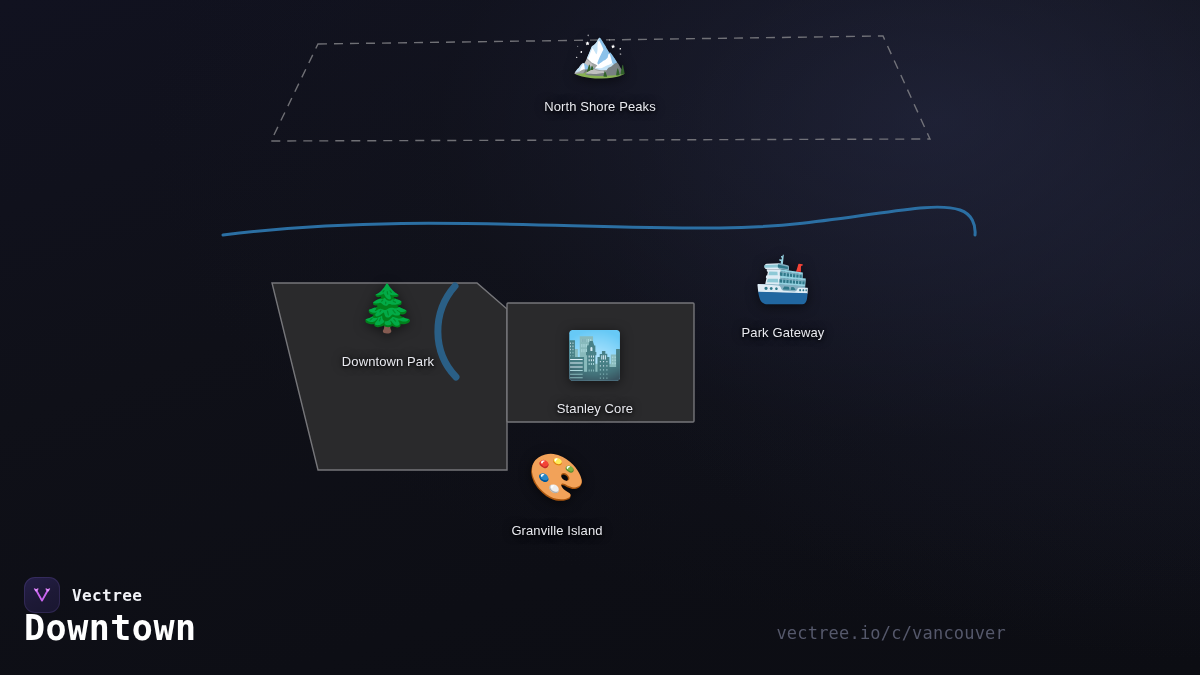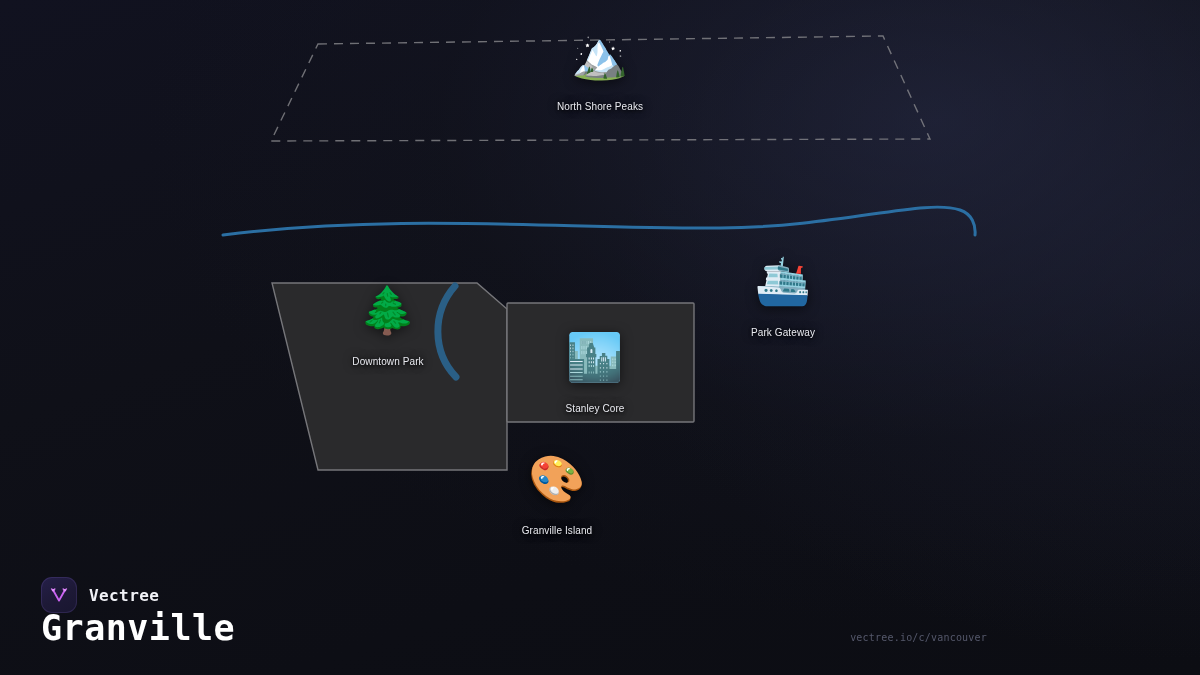--- a/index.html
+++ b/index.html
@@ -46,34 +46,35 @@
   }
   .node-emoji {
     font-size: 46px;
     line-height: 1;
     font-family: "DejaVu Sans", sans-serif;
     text-align: center;
     filter: drop-shadow(0 2px 6px rgba(0,0,0,0.55));
   }
   .node-label {
     margin-top: 23px;
-    font-size: 10px;
+    font-size: 13px;
     color: #e9eaf0;
     white-space: nowrap;
     letter-spacing: 0.1px;
     text-shadow: 0 1px 3px rgba(0,0,0,0.9), 0 0 10px rgba(0,0,0,0.85);
   }
 
   
   #footer {
     position: absolute;
-    left: 17px;
+    left: 0;
     bottom: 0;
     width: 996px;
     height: 118px;
+    padding-left: 36px;
   }
   #brand-row {
     position: absolute;
     left: 24px;
     top: 20px;
     display: flex;
     align-items: center;
     gap: 12px;
   }
   #brand-logo {
@@ -102,21 +103,21 @@
     font-weight: bold;
     color: #ffffff;
     letter-spacing: 0.5px;
     line-height: 1.05;
   }
   #footer-url {
     position: absolute;
     right: 26px;
     bottom: 32px;
     font-family: "DejaVu Sans Mono", "Liberation Mono", monospace;
-    font-size: 10px;
+    font-size: 17px;
     color: #55586b;
     letter-spacing: 0.2px;
   }
 </style>
 </head>
 <body>
 
 <div id="canvas">
 
   <svg id="map-layer" viewBox="0 0 1200 675">
@@ -165,18 +166,18 @@
           <path d="M5.2 6.2 L11 16.6 L16.8 6.2" fill="none" stroke="#c964f0" stroke-width="1.9" stroke-linecap="round" stroke-linejoin="round"></path>
           <path d="M3.6 5.0 L5.2 6.2 L6.8 5.0" fill="none" stroke="#d87bf5" stroke-width="1.5" stroke-linecap="round" stroke-linejoin="round"></path>
           <path d="M15.2 5.0 L16.8 6.2 L18.4 5.0" fill="none" stroke="#d87bf5" stroke-width="1.5" stroke-linecap="round" stroke-linejoin="round"></path>
           <circle cx="5.2" cy="6.2" r="1.25" fill="#e390ff"></circle>
           <circle cx="16.8" cy="6.2" r="1.25" fill="#e390ff"></circle>
         </svg>
       </div>
       <div id="brand-name">Vectree</div>
     </div>
 
-    <div id="page-title">Granville</div>
+    <div id="page-title">Downtown</div>
 
     <div id="footer-url">vectree.io/c/vancouver</div>
   </div>
 
 </div>
 
 </body></html>

